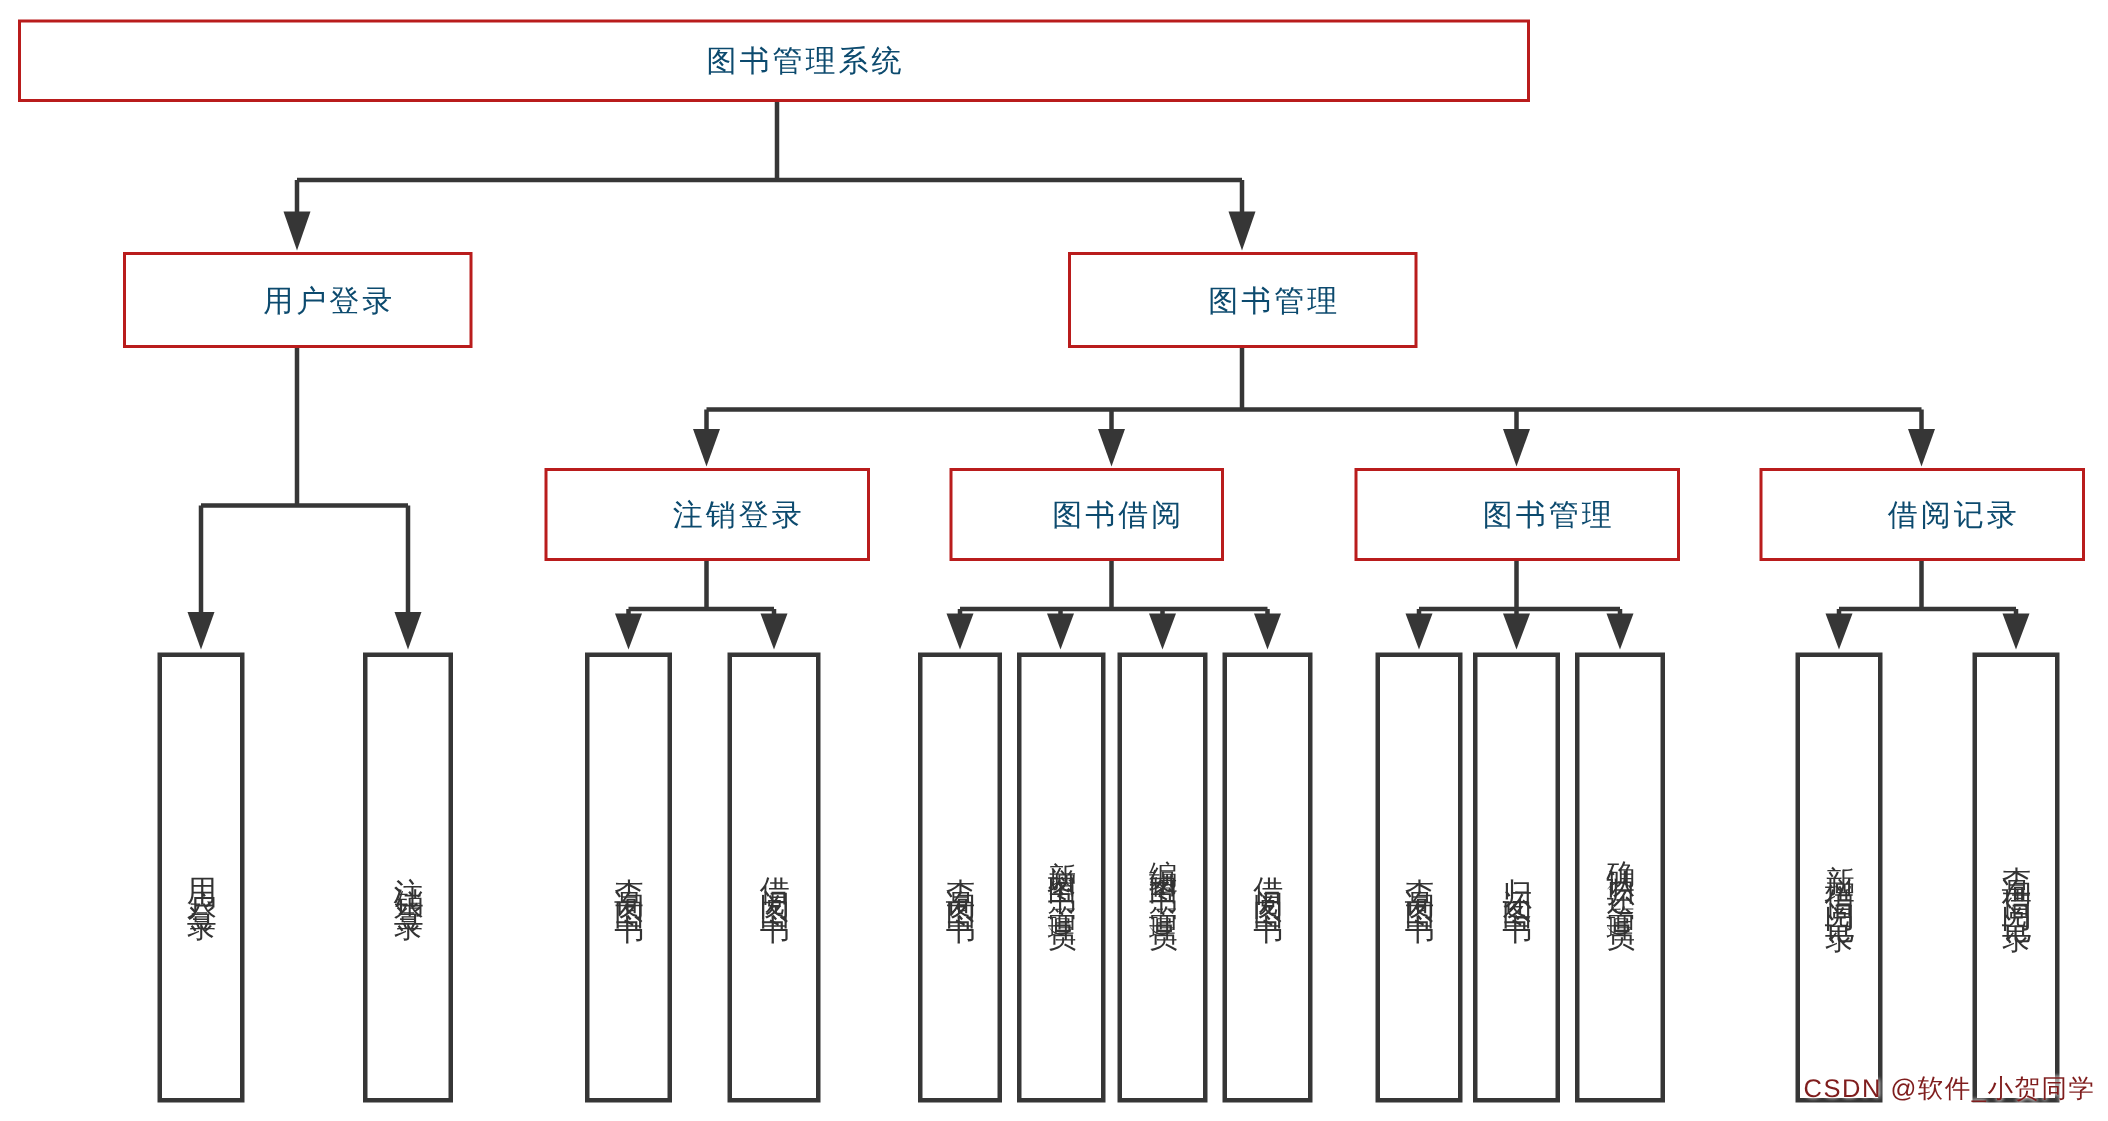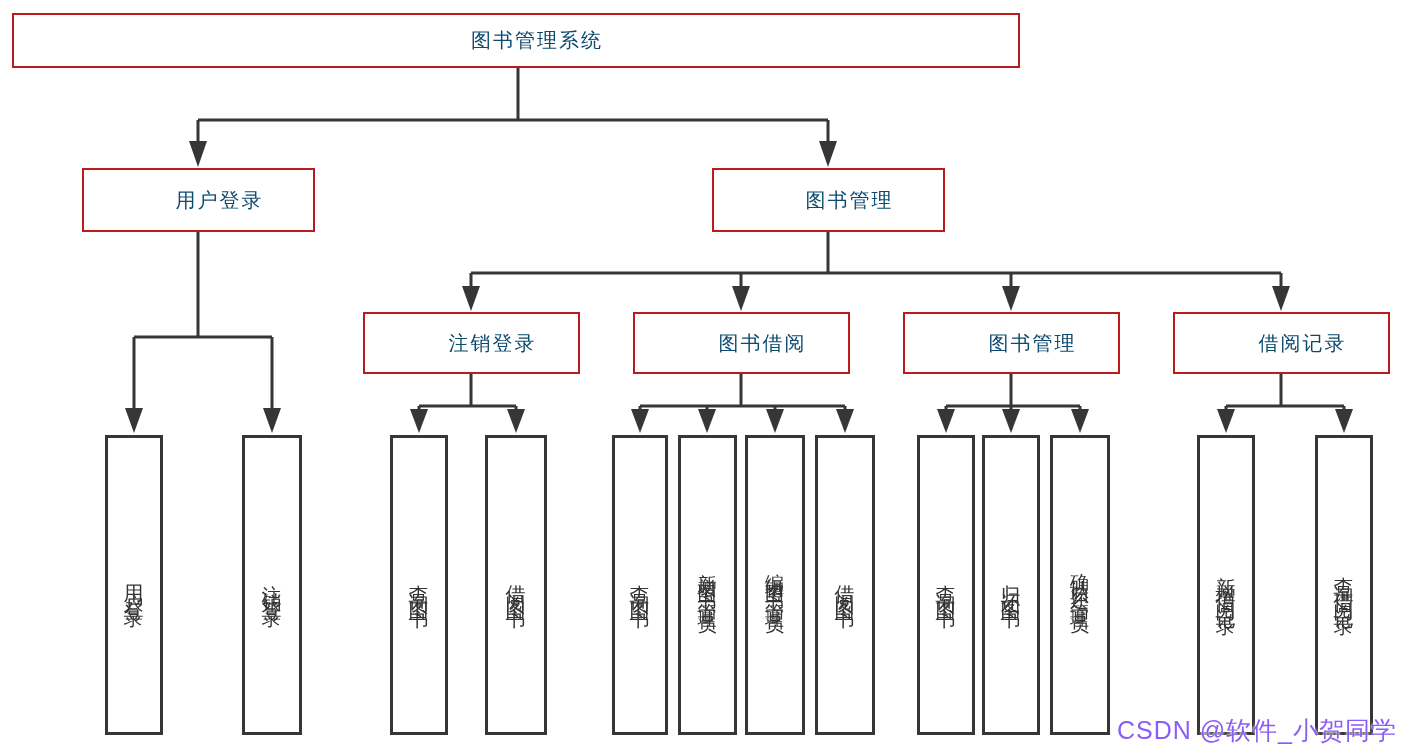--- a/index.html
+++ b/index.html
@@ -39,22 +39,22 @@
   .vnode span{
     writing-mode:vertical-rl;
     text-orientation:mixed;
     letter-spacing:8px;
     line-height:1;
   }
   .watermark{
     position:absolute;
     right:8px;
     top:714px;
-    font-size:25px;
-    color:#8b5cf6;
+    font-size:17px;
+    color:#7f1d1d;
     letter-spacing:1px;
     text-shadow:0 0 3px #ffffff,0 0 3px #ffffff;
     white-space:nowrap;
     z-index:5;
   }
 </style>
 </head>
 <body>
 
 <div id="canvas">
@@ -105,21 +105,21 @@
       <polygon points="1335,409 1353,409 1344,433"></polygon>
     </g>
   </svg>
 
   <div class="node" style="left:12px;top:13px;width:1008px;height:55px;">图书管理系统</div>
 
   <div class="node" style="left:82px;top:168px;width:233px;height:64px;">用户登录</div>
   <div class="node" style="left:712px;top:168px;width:233px;height:64px;">图书管理</div>
 
   <div class="node" style="left:363px;top:312px;width:217px;height:62px;">注销登录</div>
-  <div class="node" style="left:633px;top:312px;width:217px;height:62px;">图书借阅</div>
+  <div class="node" style="left:633px;top:312px;width:183px;height:62px;">图书借阅</div>
   <div class="node" style="left:903px;top:312px;width:217px;height:62px;">图书管理</div>
   <div class="node" style="left:1173px;top:312px;width:217px;height:62px;">借阅记录</div>
 
   <div class="vnode" style="left:105px;top:435px;width:58px;height:300px;">
     <span>用户登录</span>
   </div>
   <div class="vnode" style="left:242px;top:435px;width:60px;height:300px;">
     <span>注销登录</span>
   </div>
 

